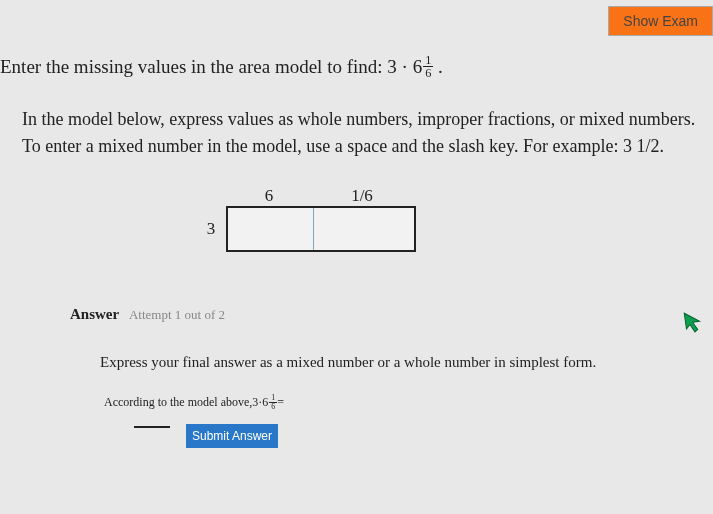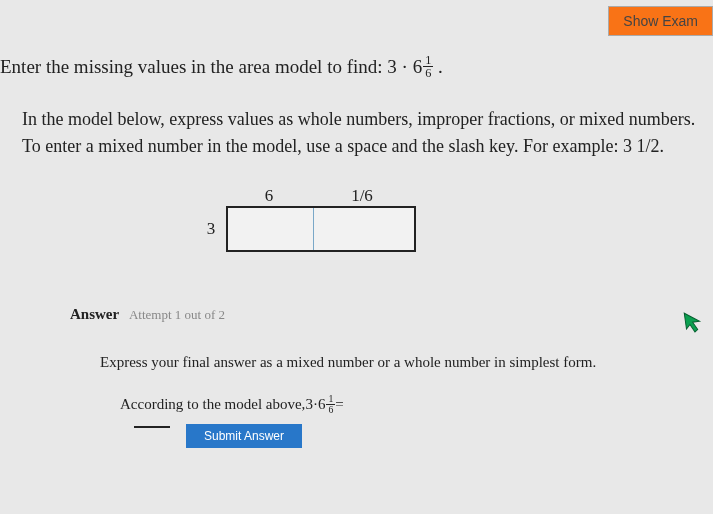--- a/index.html
+++ b/index.html
@@ -74,40 +74,40 @@
 .answer-label .a { color: #222; font-weight: bold; }
 .answer-label .att { color: #888; font-size: 13px; margin-left: 6px; }
 .express {
   position: absolute;
   left: 100px; top: 354px;
   font-size: 15px;
   text-align: center;
 }
 .according {
   position: absolute;
-  left: 120px; top: 394px;
-  font-size: 15px;
+  left: 104px; top: 394px;
+  font-size: 12px;
   display: flex;
   align-items: center;
 }
 .final-input {
   position: absolute;
   left: 134px; top: 426px;
   width: 36px;
   border: none;
   border-bottom: 2px solid #222;
   background: transparent;
 }
 .submit-btn {
   position: absolute;
   left: 186px; top: 424px;
   background: #2877c9;
   color: #fff;
   border: none;
-  padding: 5px 18px;
+  padding: 5px 6px;
   font-family: Arial, sans-serif;
   font-size: 12px;
 }
 .cursor {
   position: absolute;
   left: 684px; top: 310px;
   font-size: 22px;
   color: #0aa050;
   transform: rotate(-8deg);
 }

